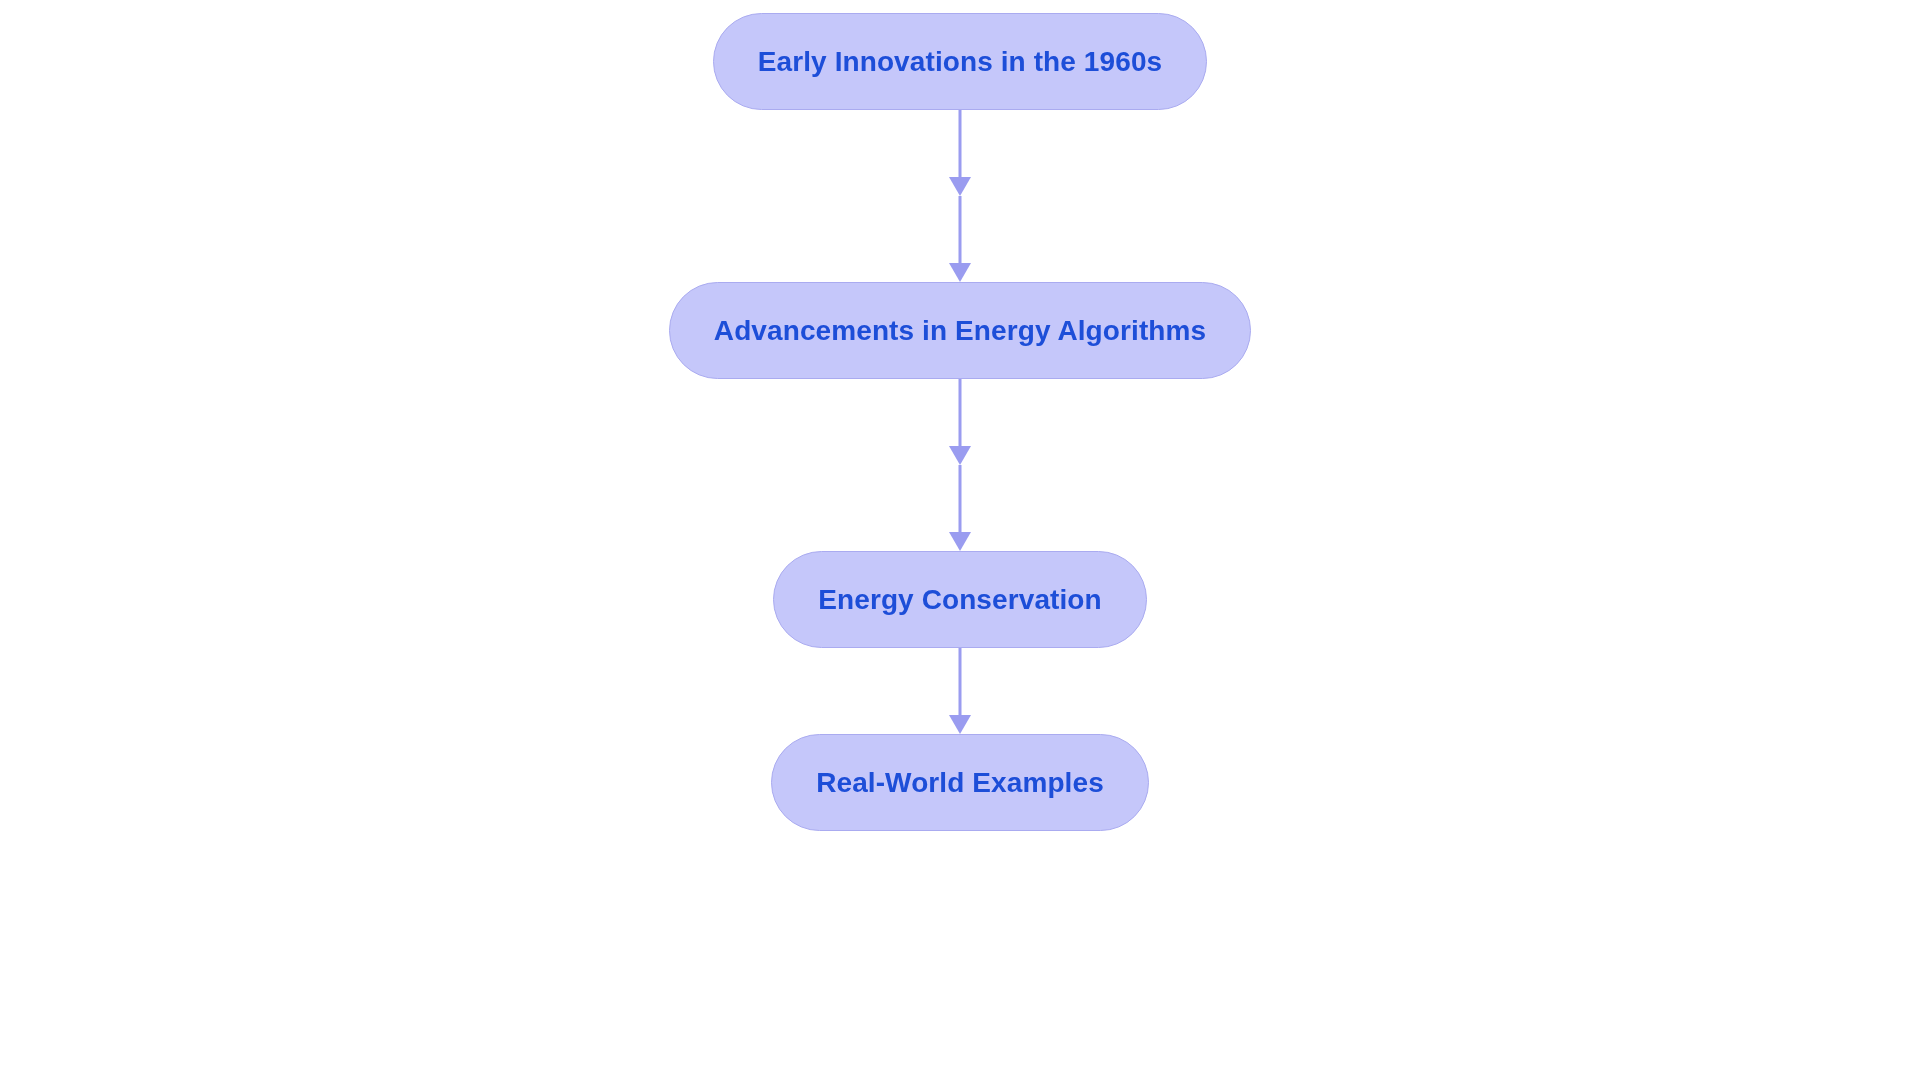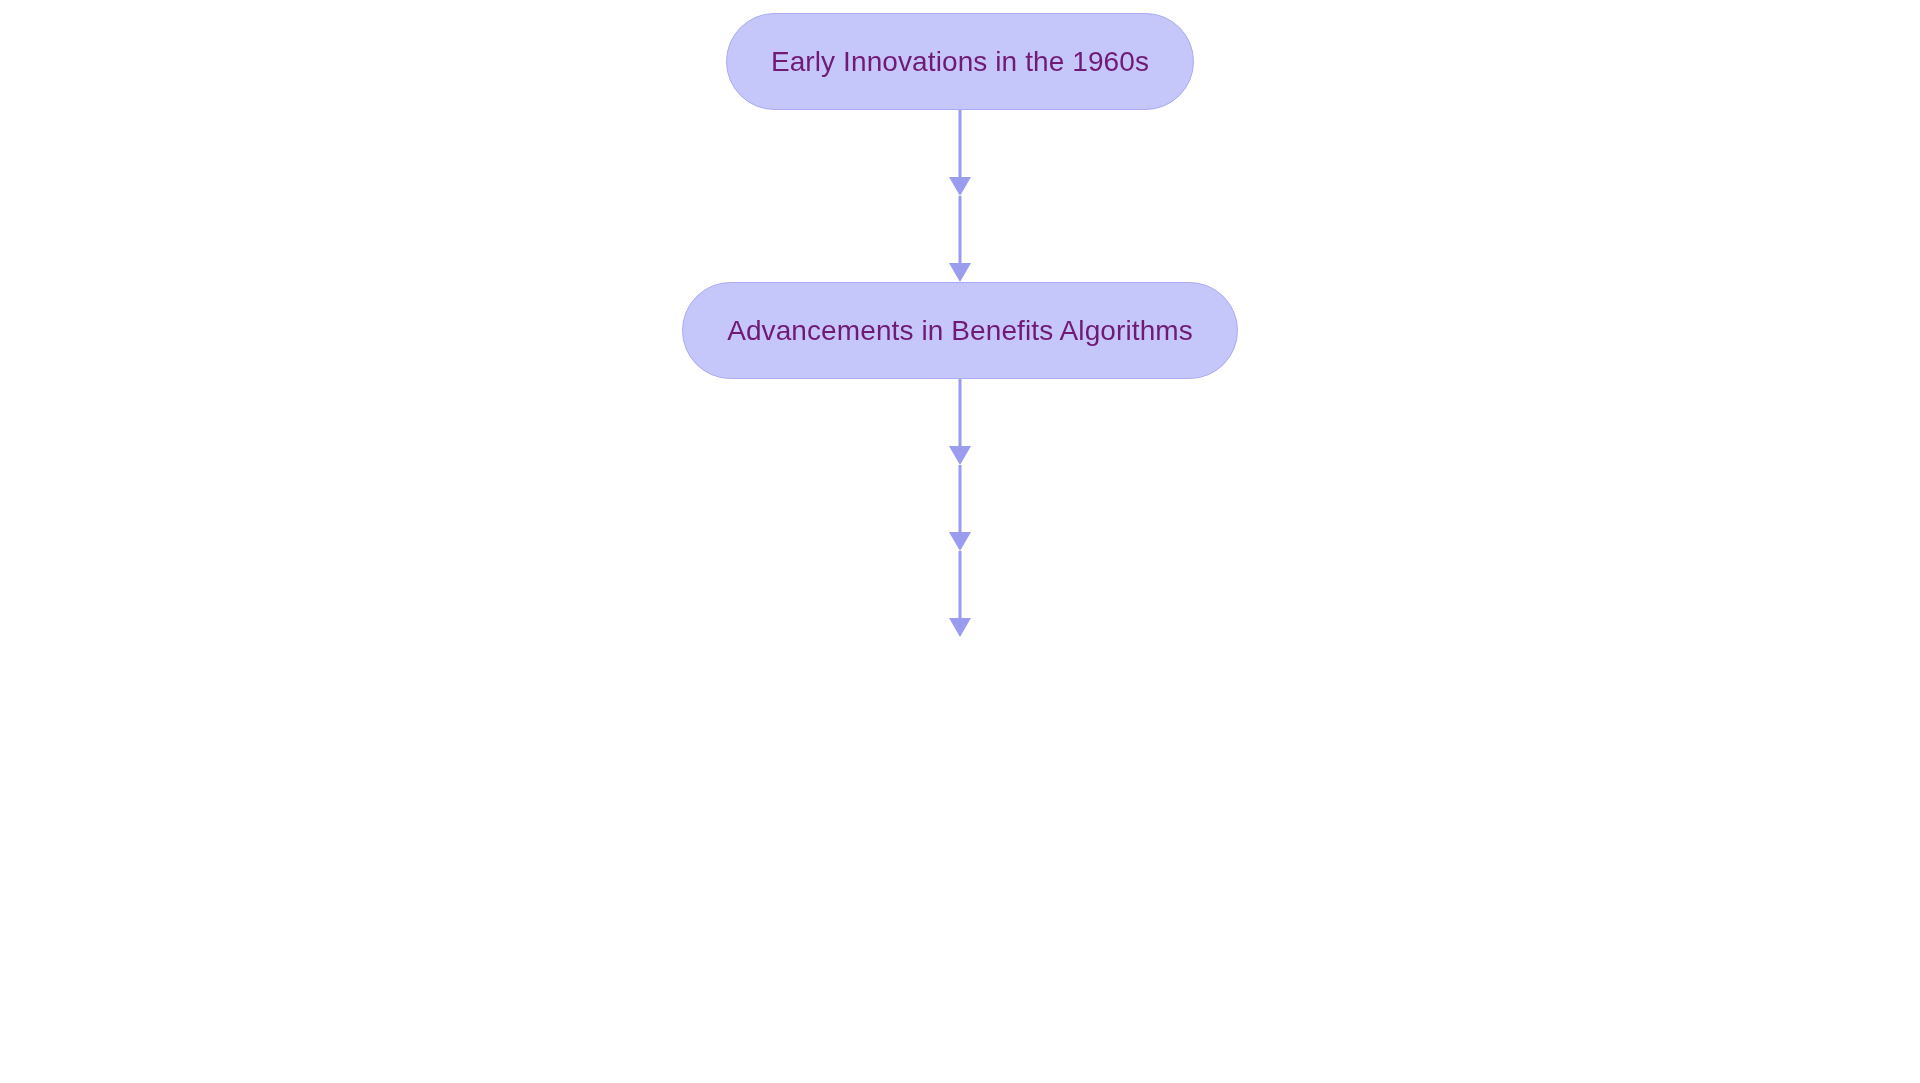--- a/index.html
+++ b/index.html
@@ -38,23 +38,23 @@
     border: 1.5px solid #aaabf0;
     border-radius: 999px;
     display: flex;
     align-items: center;
     justify-content: center;
     padding: 0 44px;
     flex: 0 0 auto;
   }
 
   .node-label {
-    color: #701a75;
+    color: #1d4ed8;
     font-size: 28px;
-    font-weight: 400;
+    font-weight: 700;
     line-height: 1;
     white-space: nowrap;
     letter-spacing: 0.1px;
   }
 
   
   .connector {
     flex: 0 0 auto;
     width: 24px;
     height: 86px;
@@ -107,35 +107,41 @@
       <div class="connector-head"></div>
     </div>
 
 
     <div class="connector">
       <div class="connector-line"></div>
       <div class="connector-head"></div>
     </div>
 
     <div class="node">
-      <span class="node-label">Advancements in Benefits Algorithms</span>
+      <span class="node-label">Advancements in Energy Algorithms</span>
     </div>
 
     <div class="connector">
       <div class="connector-line"></div>
       <div class="connector-head"></div>
     </div>
 
 
     <div class="connector">
       <div class="connector-line"></div>
       <div class="connector-head"></div>
     </div>
 
+    <div class="node">
+      <span class="node-label">Energy Conservation</span>
+    </div>
 
     <div class="connector">
       <div class="connector-line"></div>
       <div class="connector-head"></div>
     </div>
 
+    <div class="node">
+      <span class="node-label">Real-World Examples</span>
+    </div>
 
   </div>
 </div>
 
 </body></html>

